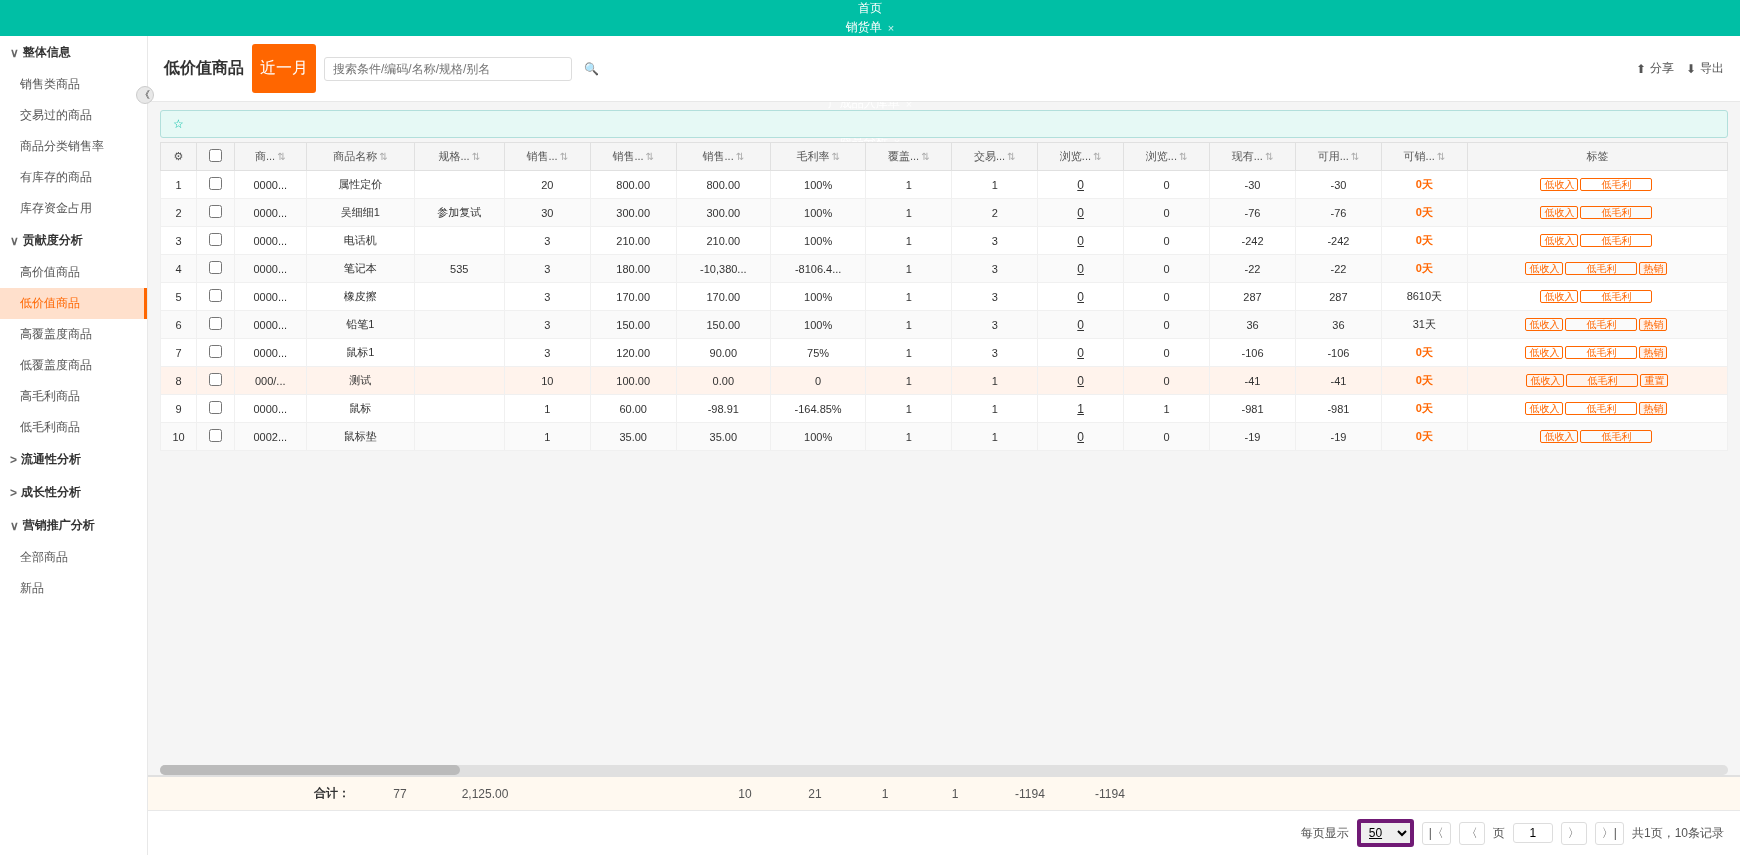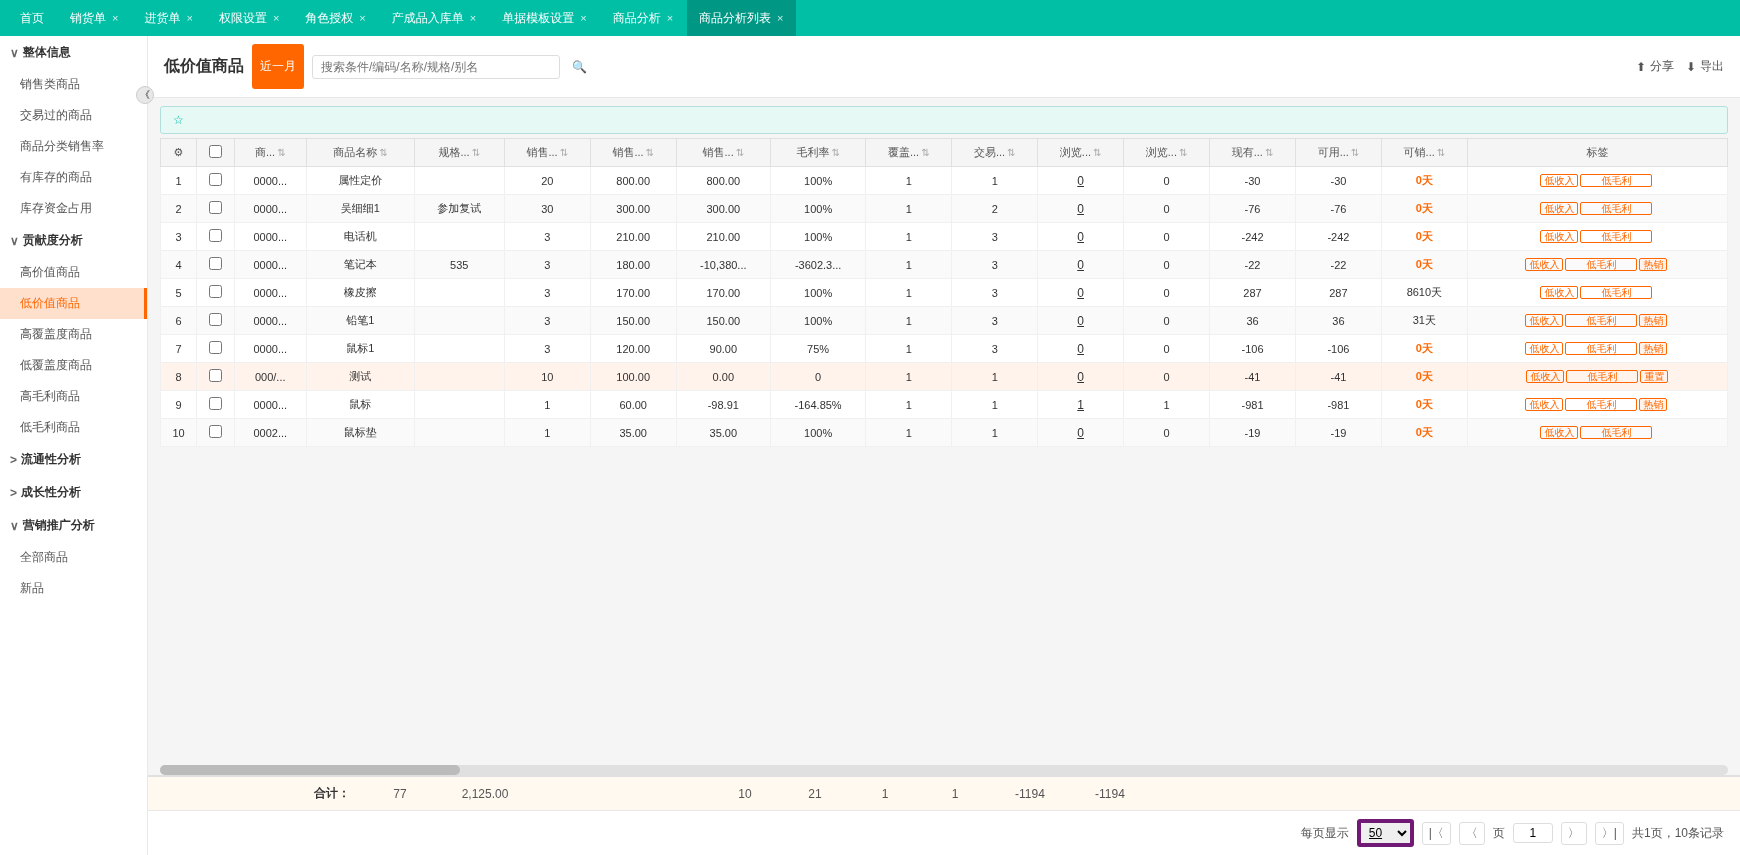--- a/index.html
+++ b/index.html
@@ -6,20 +6,21 @@
     body { background: #f5f5f5; overflow: hidden; width: 1740px; height: 855px; }
 
     
     .top-nav {
       display: flex;
       align-items: center;
       background: #00bfa5;
       height: 36px;
       padding: 0 8px;
       gap: 2px;
+      flex-direction: column;
     }
     .nav-item {
       color: #fff;
       padding: 0 12px;
       height: 36px;
       display: flex;
       align-items: center;
       cursor: pointer;
       white-space: nowrap;
       font-size: 13px;
@@ -80,21 +81,21 @@
       font-size: 16px;
       font-weight: bold;
       color: #333;
     }
     .tag-btn {
       background: #ff6600;
       color: #fff;
       border: none;
       border-radius: 3px;
       padding: 14px 8px;
-      font-size: 12px;
+      font-size: 16px;
       cursor: pointer;
     }
     .search-box {
       border: 1px solid #ddd;
       border-radius: 3px;
       padding: 4px 8px;
       width: 248px;
       color: #999;
       outline: none;
     }
@@ -443,21 +444,21 @@
     </tr>
             <tr>
       <td>4</td>
       <td><input type="checkbox" style=""></td>
       <td>0000...</td>
       <td>笔记本</td>
       <td>535</td>
       <td>3</td>
       <td>180.00</td>
       <td>-10,380...</td>
-      <td>-3602.3...</td>
+      <td>-8106.4...</td>
       <td>1</td>
       <td>3</td>
       <td><span class="underline-link">0</span></td>
       <td>0</td>
       <td>-22</td>
       <td>-22</td>
       <td style="color:#ff6600;font-weight:bold;">0天</td>
       <td><span class="tag-low-income">低收入</span><span class="tag-low-profit">低毛利</span><span class="tag-hot">热销</span></td>
     </tr>
             <tr>

